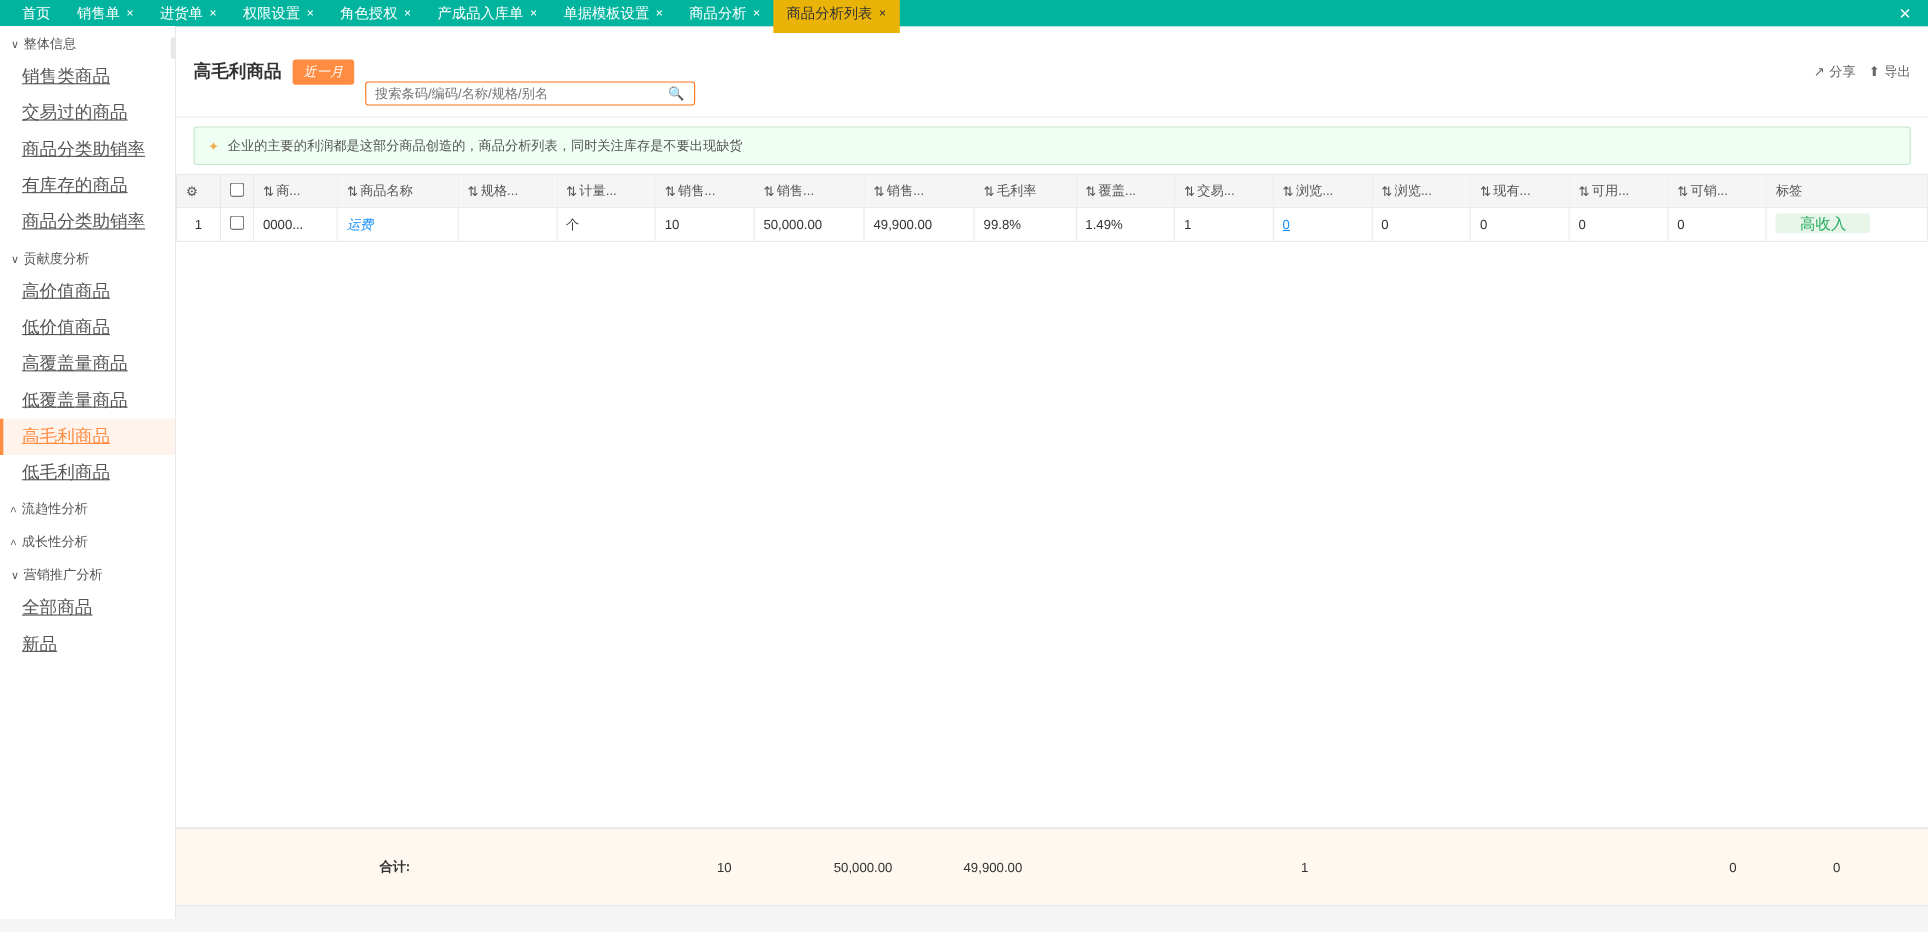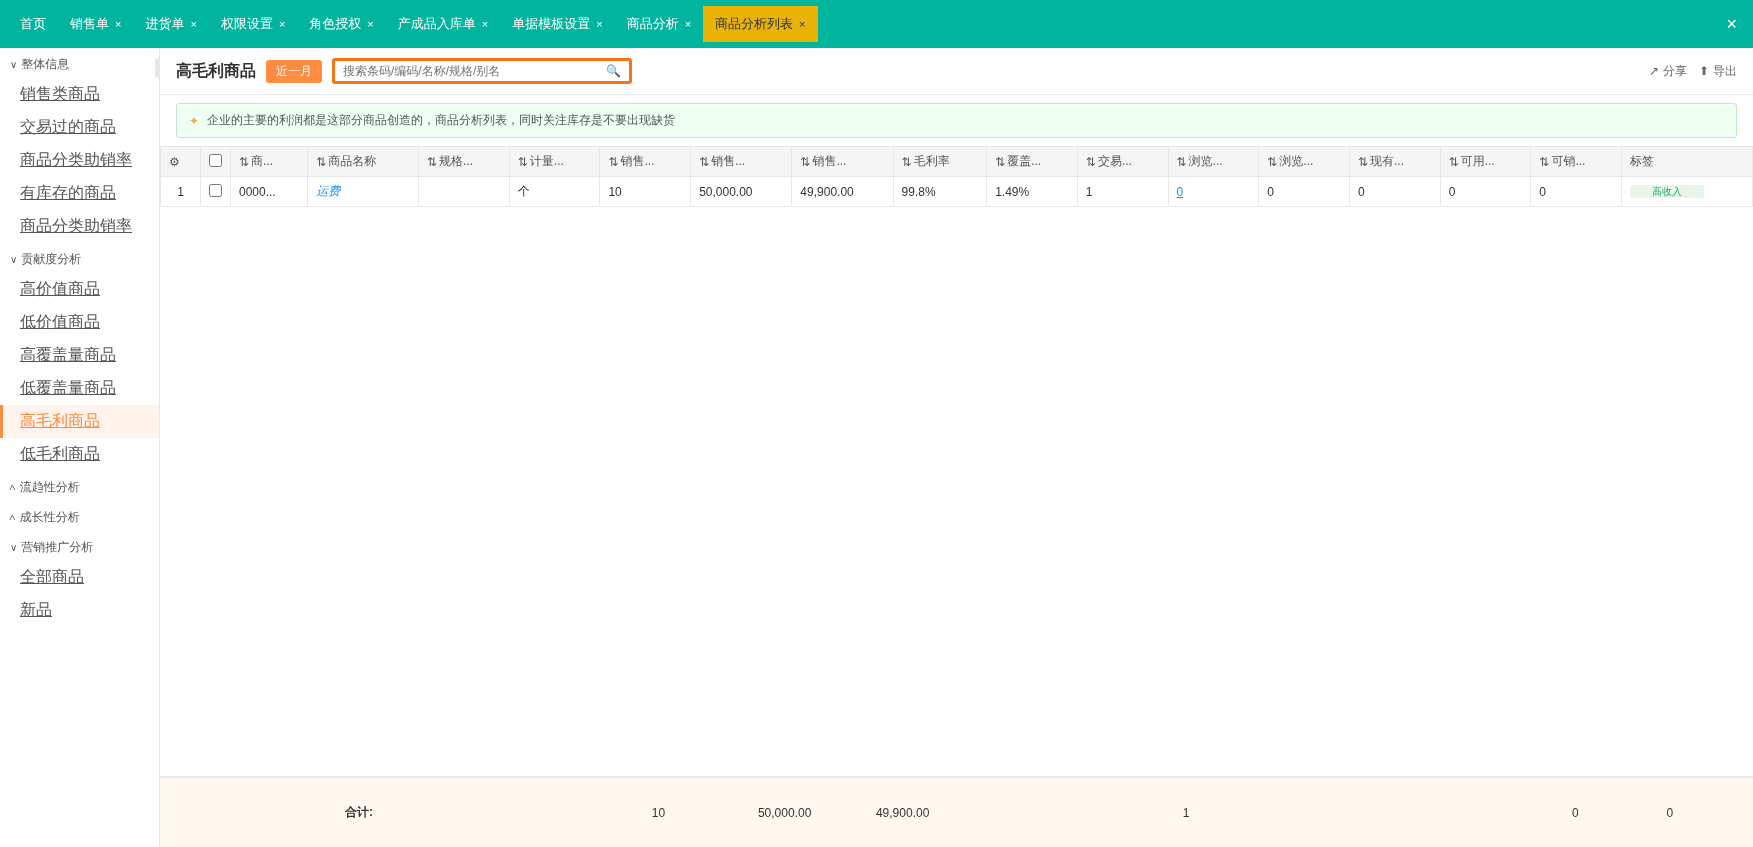--- a/index.html
+++ b/index.html
@@ -3,21 +3,21 @@
   <meta charset="utf-8">
   <style>
     * { box-sizing: border-box; margin: 0; padding: 0; font-family: 'Microsoft YaHei', Arial, sans-serif; }
     body { background: #f5f5f5; font-size: 12px; color: #333; overflow: hidden; }
 
     
     .top-nav {
       background: #00b49e;
       display: flex;
       align-items: center;
-      height: 48px;
+      height: 24px;
       padding: 12px 8px;
       gap: 0;
     }
     .top-nav .nav-item {
       color: #fff;
       padding: 0 12px;
       height: 36px;
       display: flex;
       align-items: center;
       cursor: pointer;
@@ -123,29 +123,31 @@
       color: #333;
     }
     .content-header .filter-btn {
       background: #ff8c40;
       color: #fff;
       border: none;
       border-radius: 3px;
       padding: 3px 10px;
       font-size: 12px;
       cursor: pointer;
+      font-style: italic;
     }
     .content-header .search-box {
       display: flex;
       align-items: flex-end;
-      border: 3px solid #f97316;
+      border: 1px solid #f97316;
       border-radius: 3px;
       padding: 3px 8px;
       flex: 1;
       max-width: 300px;
+      margin-top: 40px;
     }
     .content-header .search-box input {
       border: none;
       outline: none;
       font-size: 12px;
       width: 100%;
       color: #999;
     }
     .content-header .search-icon { color: #999; cursor: pointer; }
     .content-header .action-btns {
@@ -211,21 +213,21 @@
       white-space: nowrap;
     }
     table tr:nth-child(even) td { background: #fafafa; }
     .col-index { width: 40px; text-align: center; }
     .col-check { width: 30px; text-align: center; }
     .badge-green {
       background: #e8f5e9;
       color: #27ae60;
       border-radius: 3px;
       padding: 1px 22px;
-      font-size: 10px;
+      font-size: 14px;
     }
     .link-blue { color: #1890ff; cursor: pointer; text-decoration: underline; }
 
     
     .footer-totals {
       border-top: 2px solid #e8e8e8;
       background: #fff8f0;
       padding: 21px 0;
     }
     .footer-totals table td {

